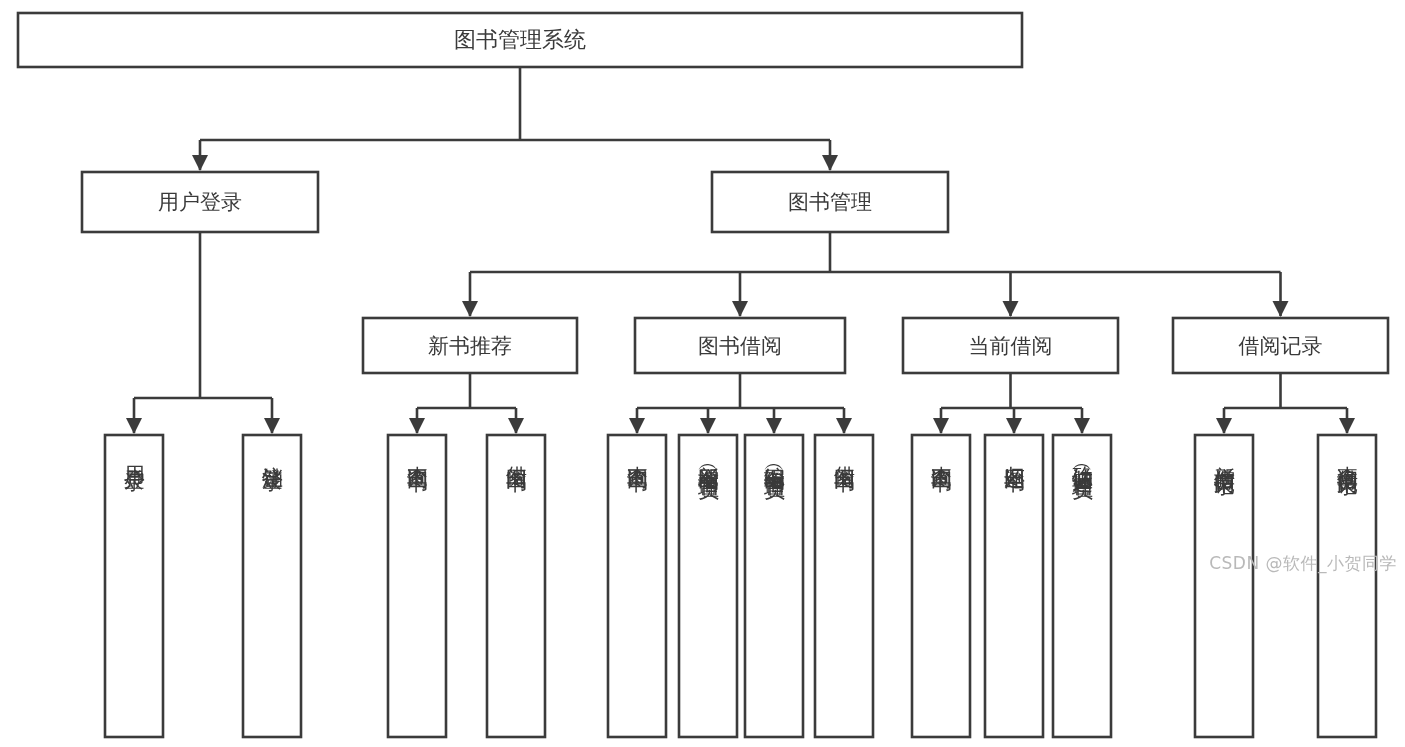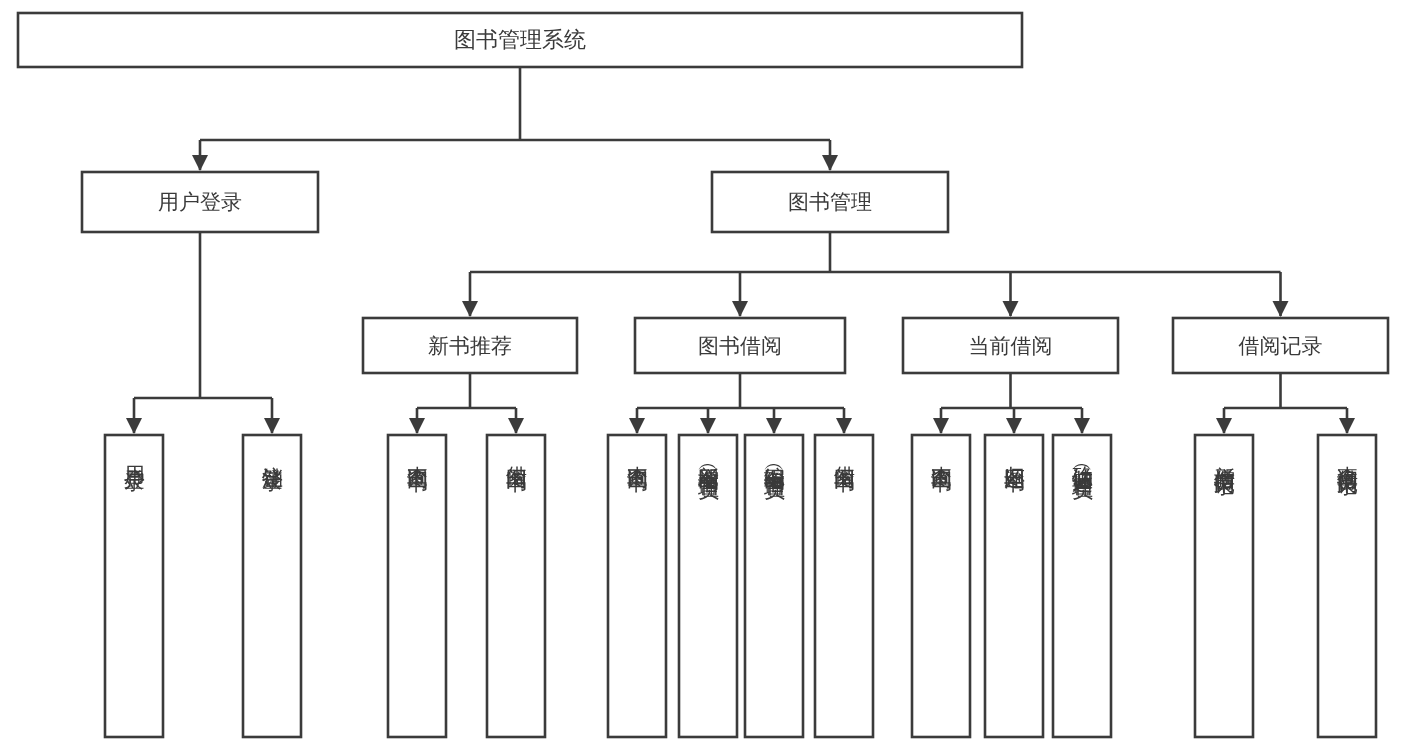--- a/index.html
+++ b/index.html
@@ -201,13 +201,14 @@
         <div class="leaf-label">确认归还（管理员）</div>
       </div>
       <div class="leaf-label-wrap" style="left: 1195px; top: 449px; width: 58px; height: 282px;">
         <div class="leaf-label">新增借阅记录</div>
       </div>
       <div class="leaf-label-wrap" style="left: 1318px; top: 449px; width: 58px; height: 282px;">
         <div class="leaf-label">查询借阅记录</div>
       </div>
     </div>
 
+  <div id="watermark">CSDN @软件_小贺同学</div>
 </div>
 
 </body></html>

